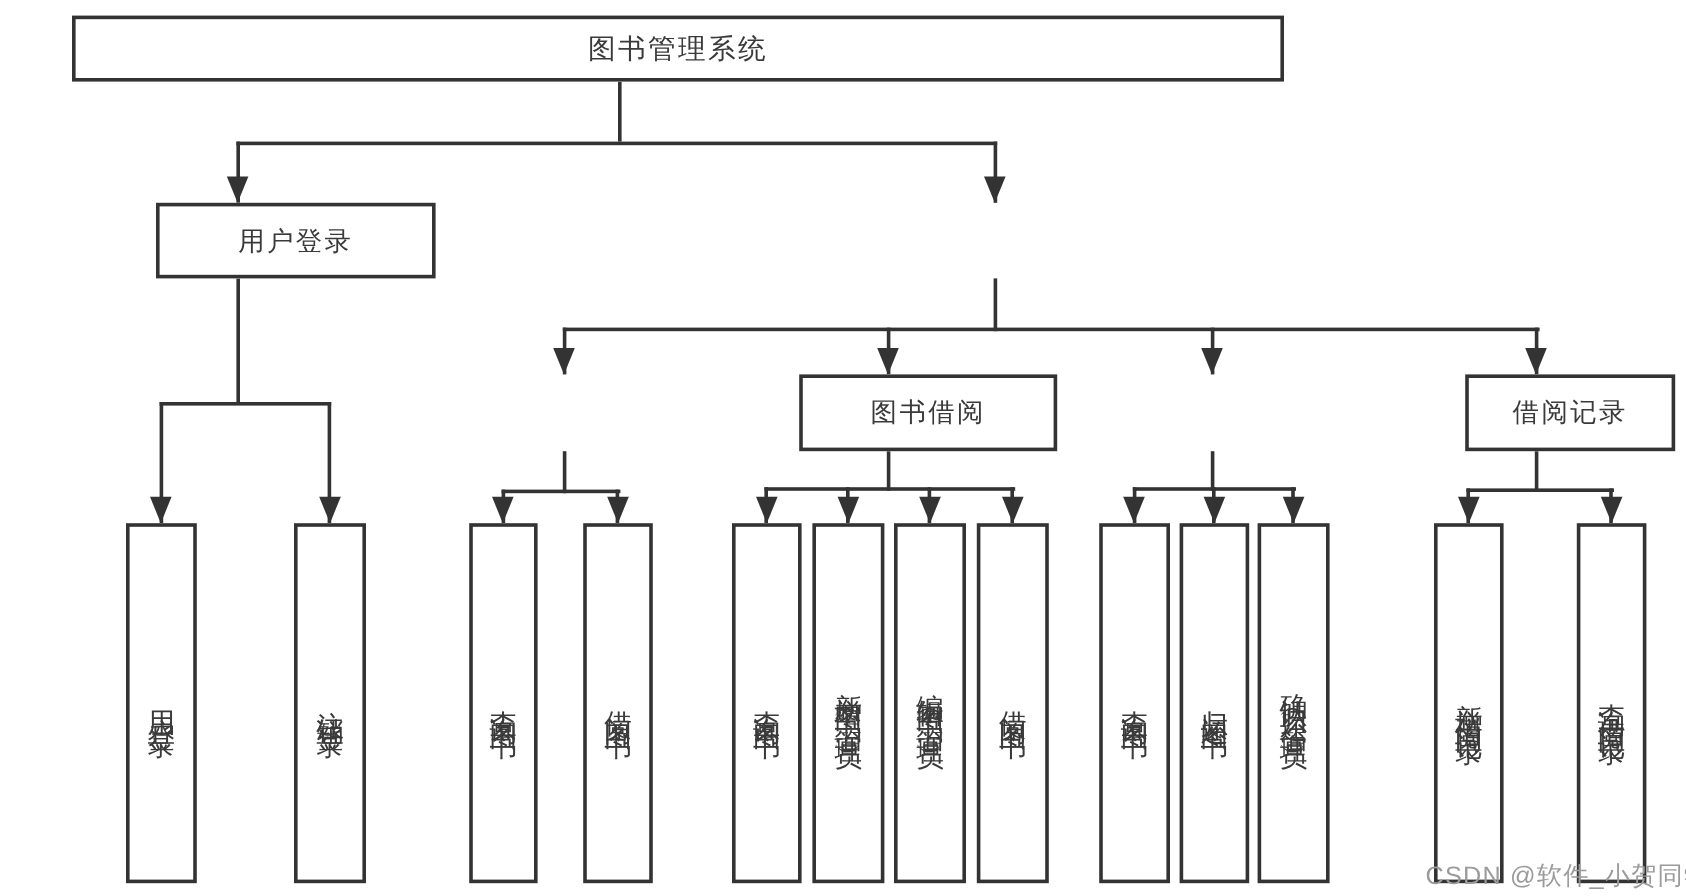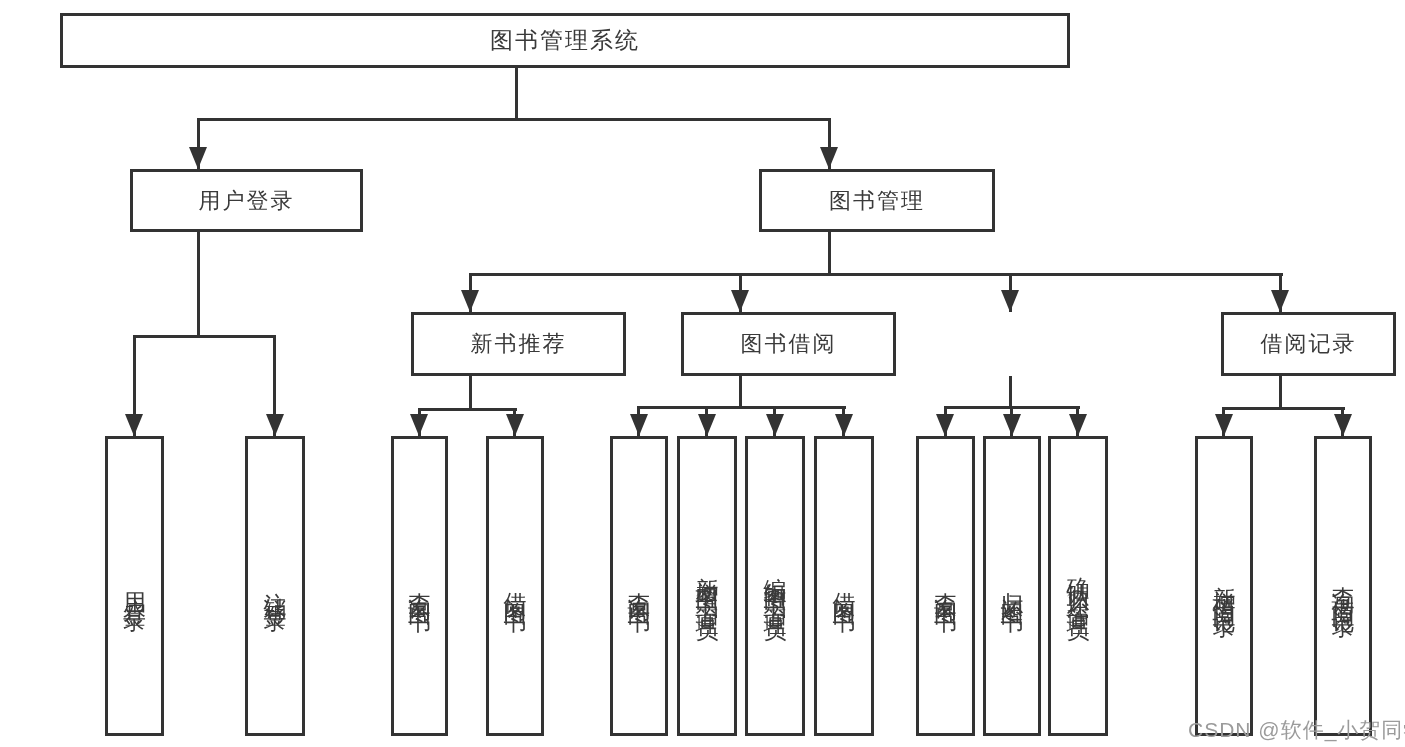--- a/index.html
+++ b/index.html
@@ -53,24 +53,22 @@
   }
 </style>
 </head>
 <body>
 
 <div class="canvas">
 
   <div class="box box-h root-box" style="left:12px;top:13px;width:1010px;height:55px">图书管理系统</div>
 
   <div class="box box-h" style="left:82px;top:169px;width:233px;height:63px">用户登录</div>
-  <div class="box box-h" style="left:711px;top:169px;width:236px;height:63px">图书管理</div>
 
-  <div class="box box-h" style="left:363px;top:312px;width:215px;height:64px">新书推荐</div>
-  <div class="box box-h" style="left:633px;top:312px;width:215px;height:64px">图书借阅</div>
+  <div class="box box-h" style="left:618px;top:312px;width:215px;height:64px">图书借阅</div>
   <div class="box box-h" style="left:1173px;top:312px;width:175px;height:64px">借阅记录</div>
 
   <div class="box box-v" style="left:105px;top:436px;width:59px;height:300px">
     <span class="vtext">用户登录</span>
   </div>
   <div class="box box-v" style="left:245px;top:436px;width:60px;height:300px">
     <span class="vtext">注销登录</span>
   </div>
 
   <div class="box box-v" style="left:391px;top:436px;width:57px;height:300px">

